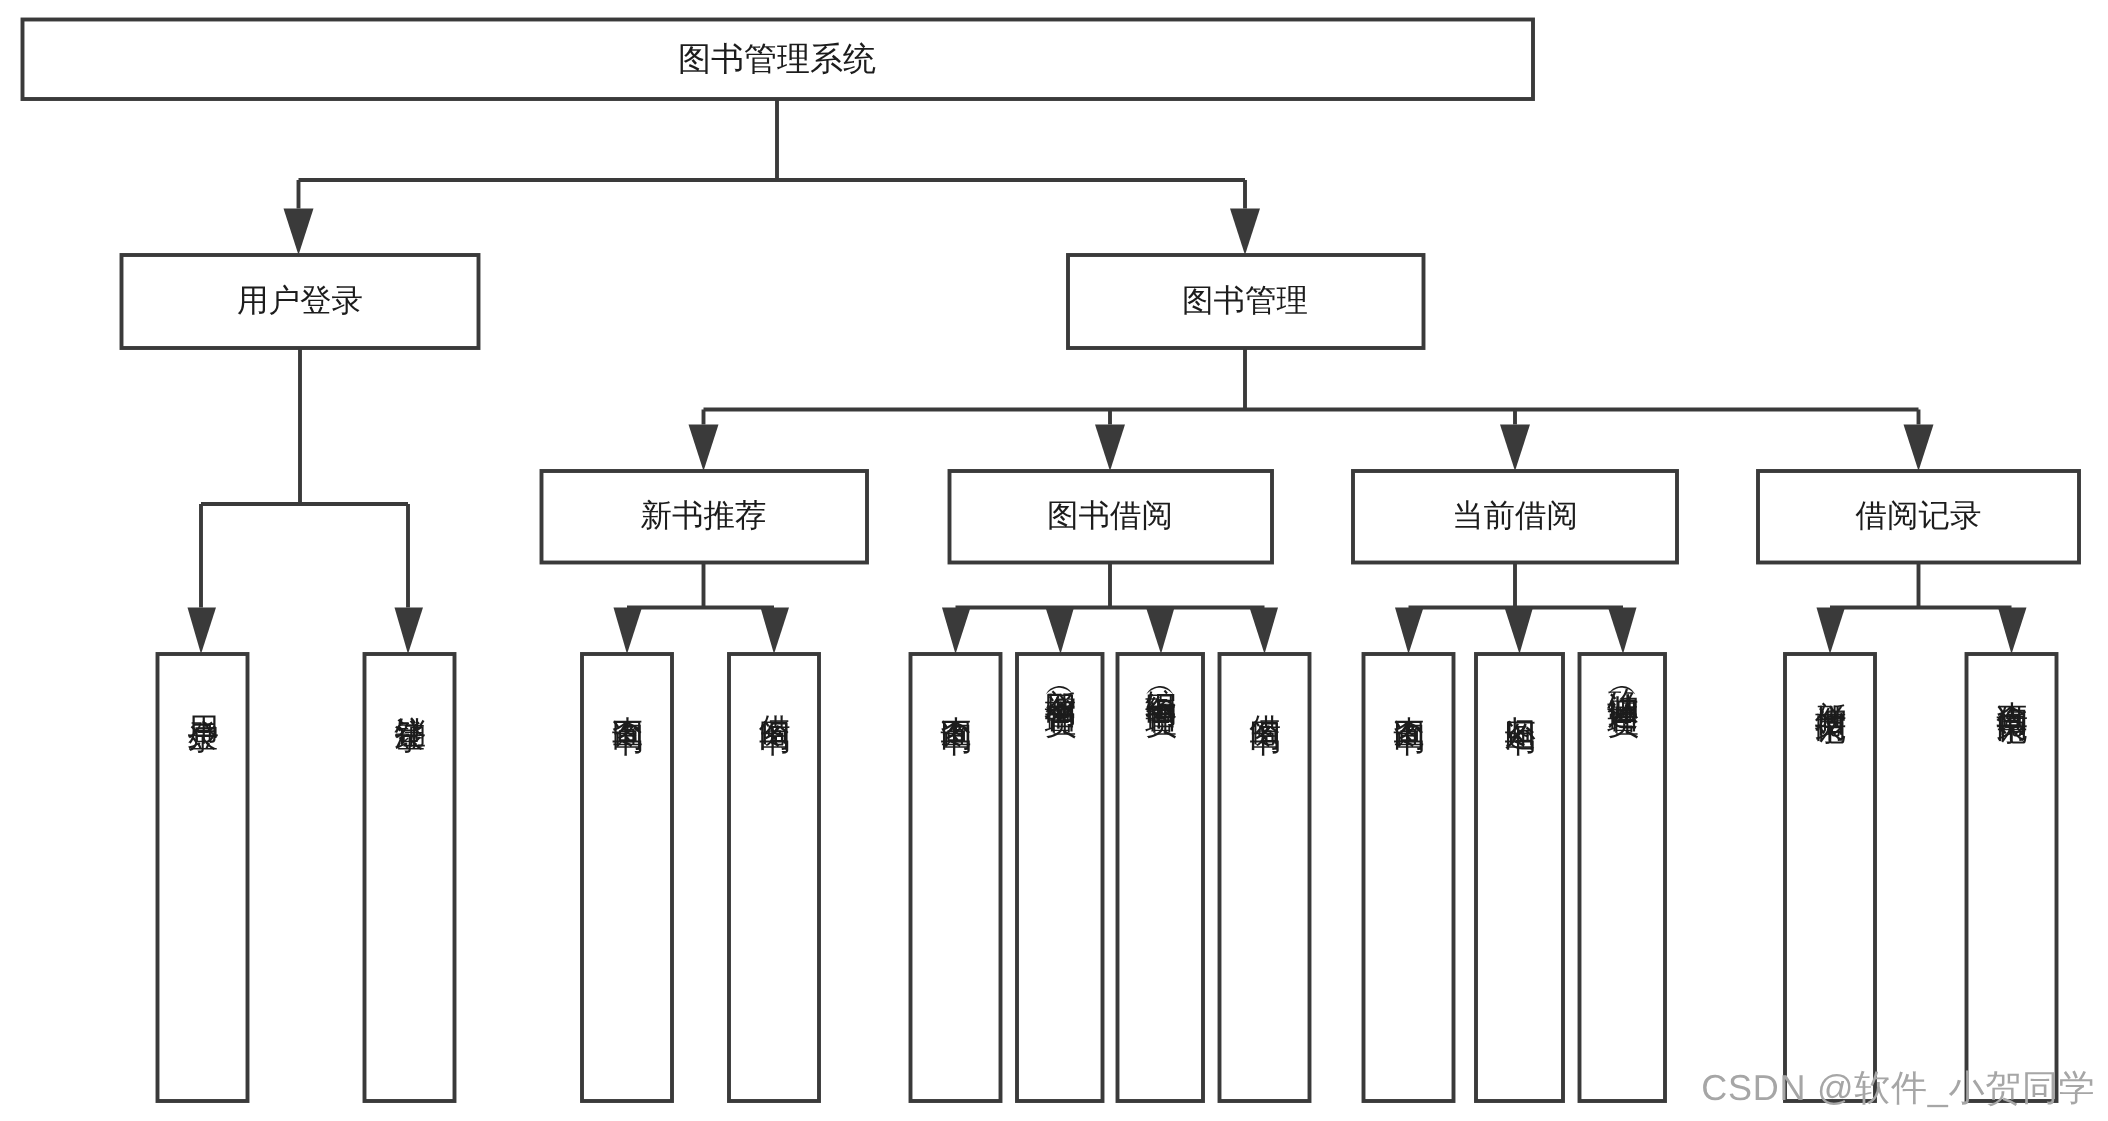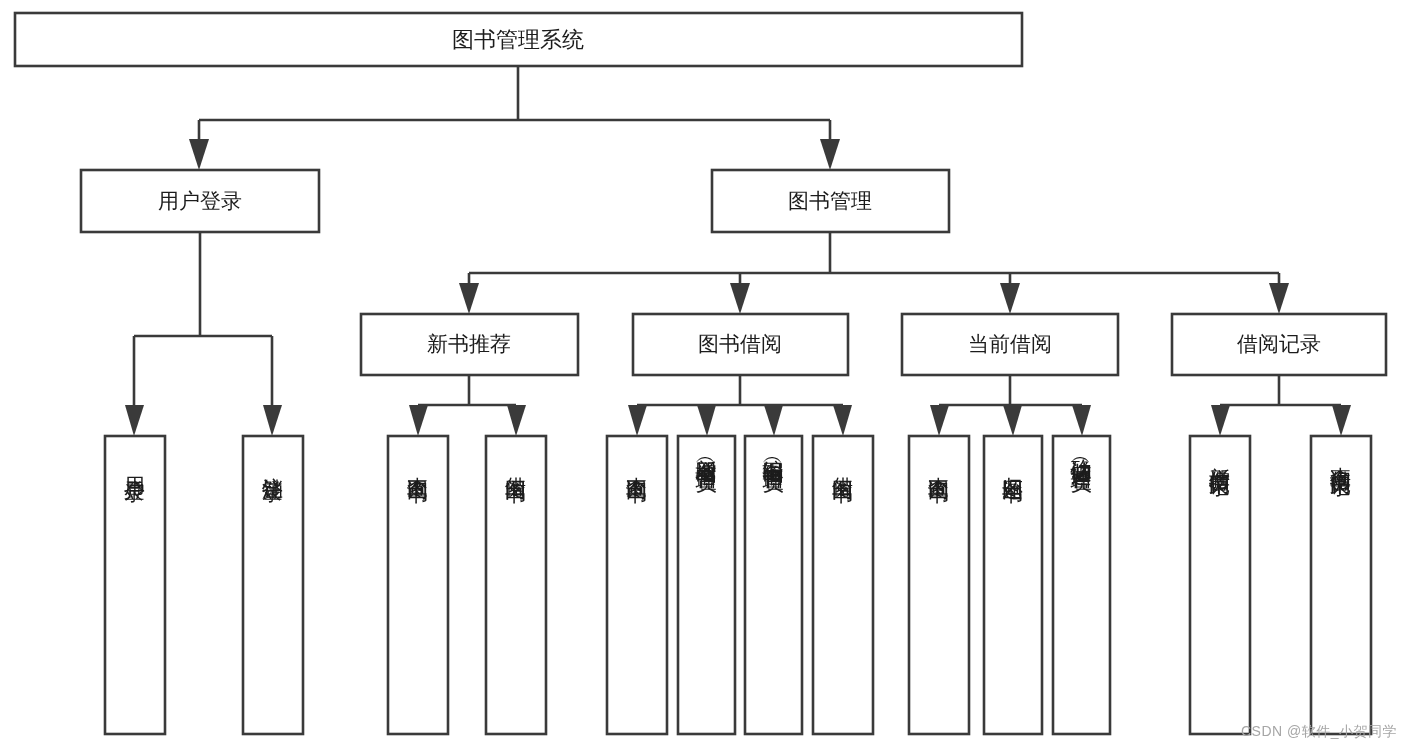--- a/index.html
+++ b/index.html
@@ -68,21 +68,21 @@
     line-height: 1.0;
     color: #1c1c1c;
     letter-spacing: 2px;
     white-space: nowrap;
   }
   #watermark {
     position: absolute;
     right: 8px;
     bottom: 6px;
     font-family: "Liberation Sans", "DejaVu Sans", sans-serif;
-    font-size: 14px;
+    font-size: 24px;
     color: #a6a6a6;
     letter-spacing: 0.5px;
     user-select: none;
   }
 </style>
 </head>
 <body>
 
 <div id="diagram-root">
 

